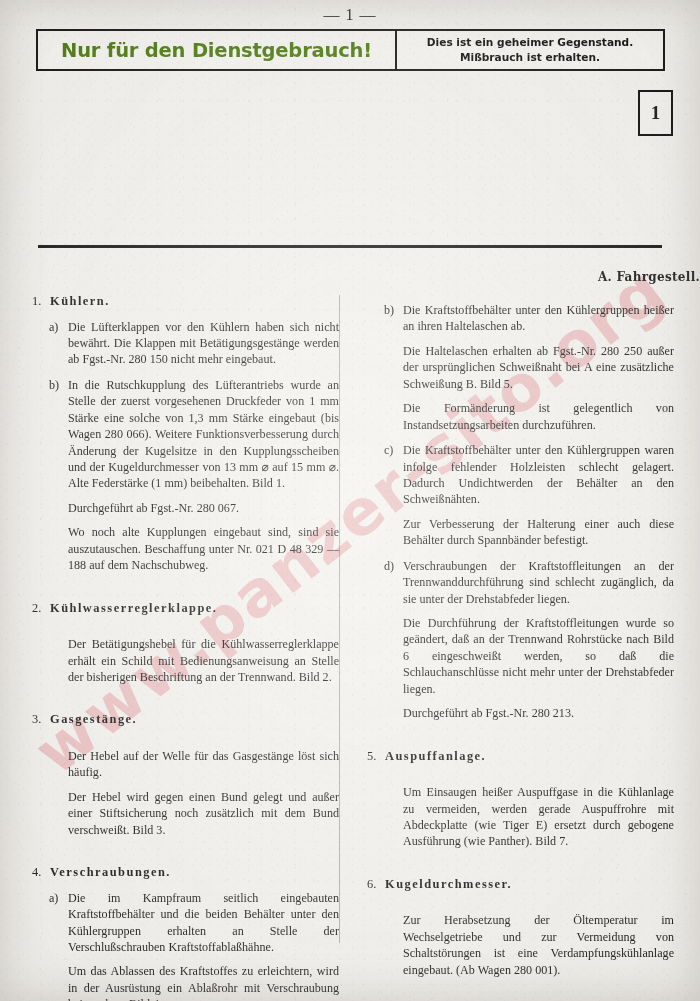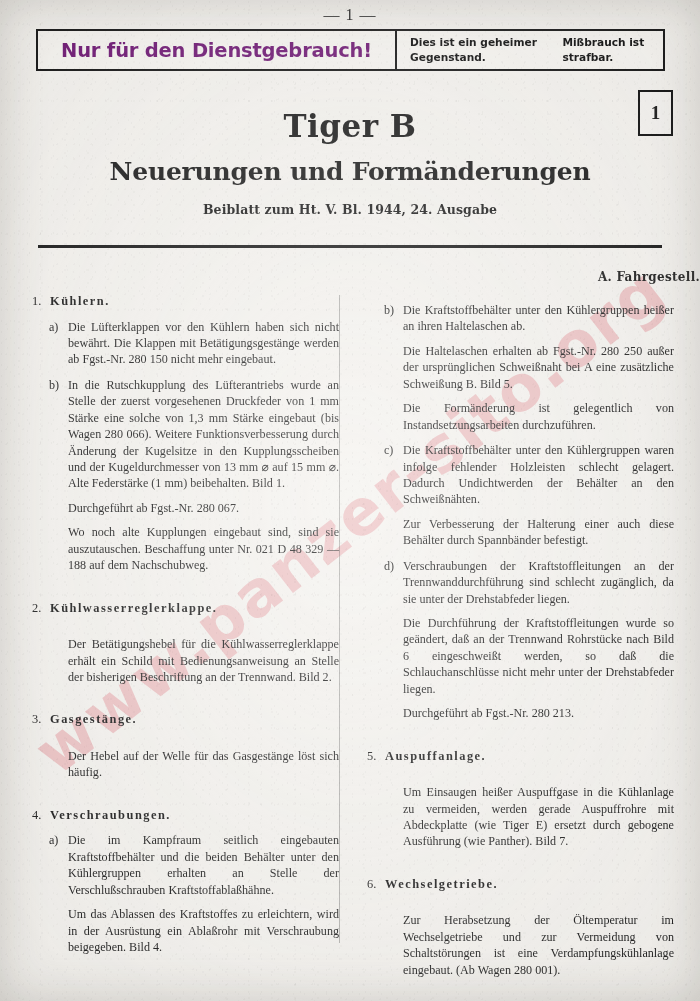--- a/index.html
+++ b/index.html
@@ -85,34 +85,33 @@
   .stamp-left {
     flex: 0 0 357px;
     display: flex;
     align-items: center;
     justify-content: center;
     border-right: 2.5px solid #161616;
     font-family: "DejaVu Sans", sans-serif;
     font-weight: bold;
     font-size: 19.5px;
     letter-spacing: -0.2px;
-    color: #701a75;
+    color: #4d7c0f;
   }
   .stamp-right {
     flex: 1;
     display: flex;
-    flex-direction: row;
+    flex-direction: column;
     align-items: center;
     justify-content: center;
     font-family: "DejaVu Sans", sans-serif;
     font-weight: bold;
     font-size: 10.6px;
     line-height: 1.38;
     color: #111;
-    padding-left: 13px;
   }
 
   
   .corner-box {
     position: absolute;
     right: 27px;
     top: 90px;
     width: 31px;
     height: 42px;
     border: 2.5px solid #111;
@@ -257,31 +256,26 @@
 <div class="page">
 
   <div class="watermark">www.panzer-sito.org</div>
 
   <div class="folio">— 1 —</div>
 
   <div class="stamp-row">
     <div class="stamp-left">Nur für den Dienstgebrauch!</div>
     <div class="stamp-right">
       <span>Dies ist ein geheimer Gegenstand.</span>
-      <span>Mißbrauch ist strafbar.</span>
+      <span>Mißbrauch ist erhalten.</span>
     </div>
   </div>
 
   <div class="corner-box">1</div>
 
-  <div class="title-block">
-    <h1 class="title-main">Tiger B</h1>
-    <h2 class="title-sub">Neuerungen und Formänderungen</h2>
-    <div class="title-note">Beiblatt zum Ht. V. Bl. 1944, 24. Ausgabe</div>
-  </div>
 
   <div class="rule"></div>
 
   <div class="sect-heading">A. Fahrgestell.</div>
 
   <div class="col-divider"></div>
 
   <div class="columns">
     <div class="col col-left" id="col-left">
         <div class="num-item">
@@ -310,20 +304,21 @@
         <div class="indent-body">
           <p class="para">Der Betätigungshebel für die Kühlwasserreglerklappe erhält ein Schild mit Bedienungsanweisung an Stelle der bisherigen Beschriftung an der Trennwand. Bild 2.</p>
         </div>
         <div class="spacer-lg"></div>
         <div class="num-item">
           <span class="num-label">3.</span>
           <span class="num-title">Gasgestänge.</span>
         </div>
         <div class="indent-body">
           <p class="para">Der Hebel auf der Welle für das Gasgestänge löst sich häufig.</p>
+          <p class="para">Der Hebel wird gegen einen Bund gelegt und außer einer Stiftsicherung noch zusätzlich mit dem Bund verschweißt. Bild 3.</p>
         </div>
         <div class="spacer-lg"></div>
         <div class="num-item">
           <span class="num-label">4.</span>
           <span class="num-title">Verschraubungen.</span>
         </div>
         <div class="sub-item">
           <span class="sub-label">a)</span>
           <div class="sub-body">
             <p class="para">Die im Kampfraum seitlich eingebauten Kraftstoffbehälter und die beiden Behälter unter den Kühlergruppen erhalten an Stelle der Verschlußschrauben Kraftstoffablaßhähne.</p>
@@ -359,21 +354,21 @@
         <div class="num-item">
           <span class="num-label">5.</span>
           <span class="num-title">Auspuffanlage.</span>
         </div>
         <div class="indent-body">
           <p class="para">Um Einsaugen heißer Auspuffgase in die Kühlanlage zu vermeiden, werden gerade Auspuffrohre mit Abdeckplatte (wie Tiger E) ersetzt durch gebogene Ausführung (wie Panther). Bild 7.</p>
         </div>
         <div class="spacer-lg"></div>
         <div class="num-item">
           <span class="num-label">6.</span>
-          <span class="num-title">Wechselgetriebe.</span>
+          <span class="num-title">Kugeldurchmesser.</span>
         </div>
         <div class="indent-body">
           <p class="para">Zur Herabsetzung der Öltemperatur im Wechselgetriebe und zur Vermeidung von Schaltstörungen ist eine Verdampfungskühlanlage eingebaut. (Ab Wagen 280 001).</p>
         </div>
       </div>
   </div>
 
   <div class="edge-shade"></div>
   <div class="paper-grain"></div>
 </div>

